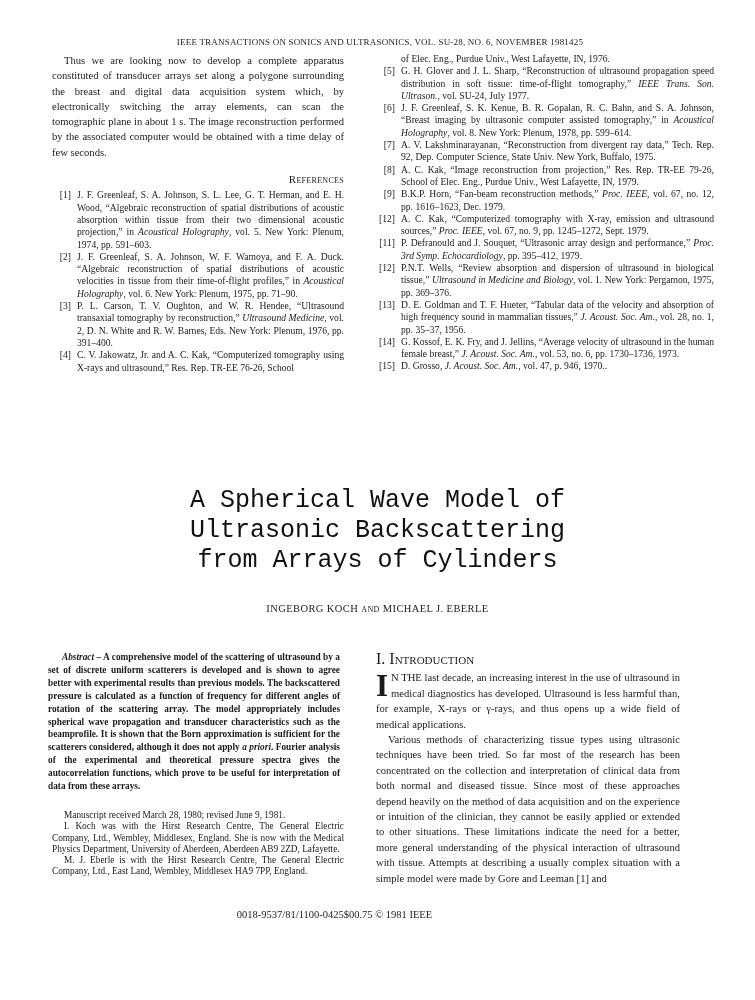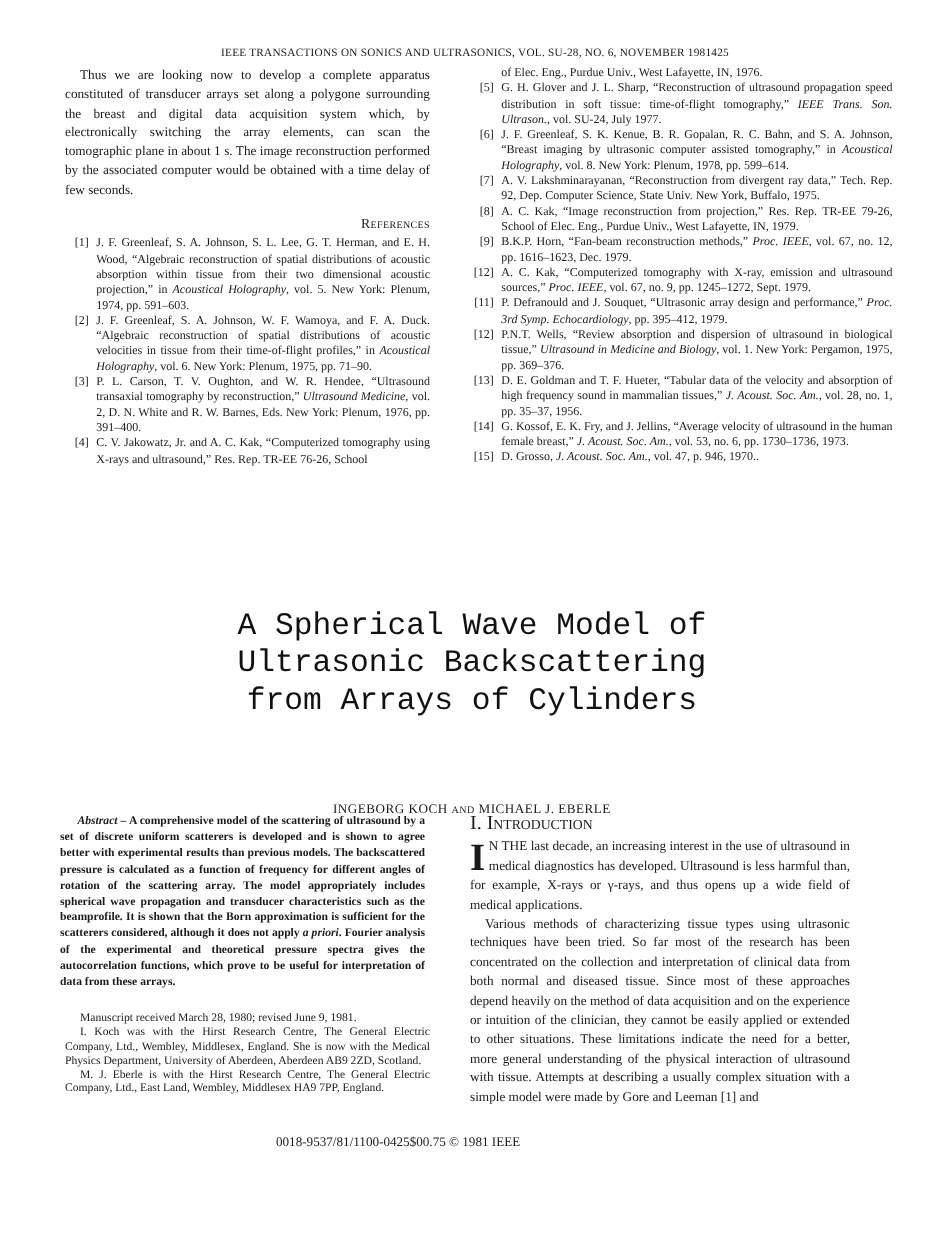--- a/index.html
+++ b/index.html
@@ -11,29 +11,29 @@
   .col p { margin:0; text-align:justify; }
   .indent { text-indent:12px; }
   .refs-title { text-align:right; font-variant:small-caps; font-size:11px; margin:12px 0 2px 0; letter-spacing:0.3px; }
   .ref { display:flex; font-size:9.6px; line-height:12.3px; }
   .ref .num { width:25px; flex:0 0 25px; text-align:right; padding-right:6px; box-sizing:border-box; }
   .ref .txt { flex:1; text-align:justify; }
   .cont { padding-left:25px; font-size:9.6px; line-height:12.3px; }
   i { font-style:italic; }
   .title { left:60px; top:486px; width:635px; text-align:center; font-family:"Liberation Sans","DejaVu Sans",sans-serif;
            font-size:25px; line-height:30px; color:#111; }
-  .authors { left:60px; top:642px; width:635px; text-align:center; font-size:10.5px; letter-spacing:0.4px; }
+  .authors { left:60px; top:603px; width:635px; text-align:center; font-size:10.5px; letter-spacing:0.4px; }
   .authors .and { font-size:8px; }
   .abstract { left:48px; top:651px; width:292px; font-size:9.3px; line-height:12.9px; font-weight:bold; text-align:justify; }
   .abstract .lbl { font-style:italic; }
   .footnote { left:52px; top:810px; width:292px; font-size:9.3px; line-height:11.3px; text-align:justify; }
   .footnote p { margin:0; }
   .intro-head { text-align:left; font-variant:small-caps; font-size:16px; margin:0 0 4px 0; }
   .dropcap { float:left; font-size:31px; line-height:27px; margin:2px 3px 0 0; font-weight:bold; }
-  .bottom-line { left:0; width:637px; top:909px; text-align:center; font-size:10.5px; }
+  .bottom-line { left:0; width:637px; top:909px; text-align:center; font-size:10.5px;padding-left:16px; }
 </style>
 </head>
 <body>
 
 <div class="abs running-head">
   <span>IEEE TRANSACTIONS ON SONICS AND ULTRASONICS, VOL. SU-28, NO. 6, NOVEMBER 1981</span>
   <span>425</span>
 </div>
 
 <div class="abs col" style="left:52px; top:53px; width:292px;">
@@ -118,21 +118,21 @@
   <span class="and">AND</span>
   <span>MICHAEL J. EBERLE</span>
 </div>
 
 <div class="abs abstract">
   <span style="display:inline-block;width:14px;"></span><span class="lbl">Abstract</span><span> – A comprehensive model of the scattering of ultrasound by a set of discrete uniform scatterers is developed and is shown to agree better with experimental results than previous models. The backscattered pressure is calculated as a function of frequency for different angles of rotation of the scattering array. The model appropriately includes spherical wave propagation and transducer characteristics such as the beamprofile. It is shown that the Born approximation is sufficient for the scatterers considered, although it does not apply </span><i>a priori</i><span>. Fourier analysis of the experimental and theoretical pressure spectra gives the autocorrelation functions, which prove to be useful for interpretation of data from these arrays.</span>
 </div>
 
 <div class="abs footnote">
   <p class="indent">Manuscript received March 28, 1980; revised June 9, 1981.</p>
-  <p class="indent">I. Koch was with the Hirst Research Centre, The General Electric Company, Ltd., Wembley, Middlesex, England. She is now with the Medical Physics Department, University of Aberdeen, Aberdeen AB9 2ZD, Scotland.</p>
+  <p class="indent">I. Koch was with the Hirst Research Centre, The General Electric Company, Ltd., Wembley, Middlesex, England. She is now with the Medical Physics Department, University of Aberdeen, Aberdeen AB9 2ZD, Lafayette.</p>
   <p class="indent">M. J. Eberle is with the Hirst Research Centre, The General Electric Company, Ltd., East Land, Wembley, Middlesex HA9 7PP, England.</p>
 </div>
 
 <div class="abs col" style="left:376px; top:651px; width:304px; line-height:15.4px;">
   <div class="intro-head">I. Introduction</div>
   <p><span class="dropcap">I</span><span>N THE last decade, an increasing interest in the use of ultrasound in medical diagnostics has developed. Ultrasound is less harmful than, for example, X-rays or γ-rays, and thus opens up a wide field of medical applications.</span></p>
   <p class="indent">Various methods of characterizing tissue types using ultrasonic techniques have been tried. So far most of the research has been concentrated on the collection and interpretation of clinical data from both normal and diseased tissue. Since most of these approaches depend heavily on the method of data acquisition and on the experience or intuition of the clinician, they cannot be easily applied or extended to other situations. These limitations indicate the need for a better, more general understanding of the physical interaction of ultrasound with tissue. Attempts at describing a usually complex situation with a simple model were made by Gore and Leeman [1] and</p>
 </div>
 
 <div class="abs bottom-line">0018-9537/81/1100-0425$00.75 © 1981 IEEE</div>

